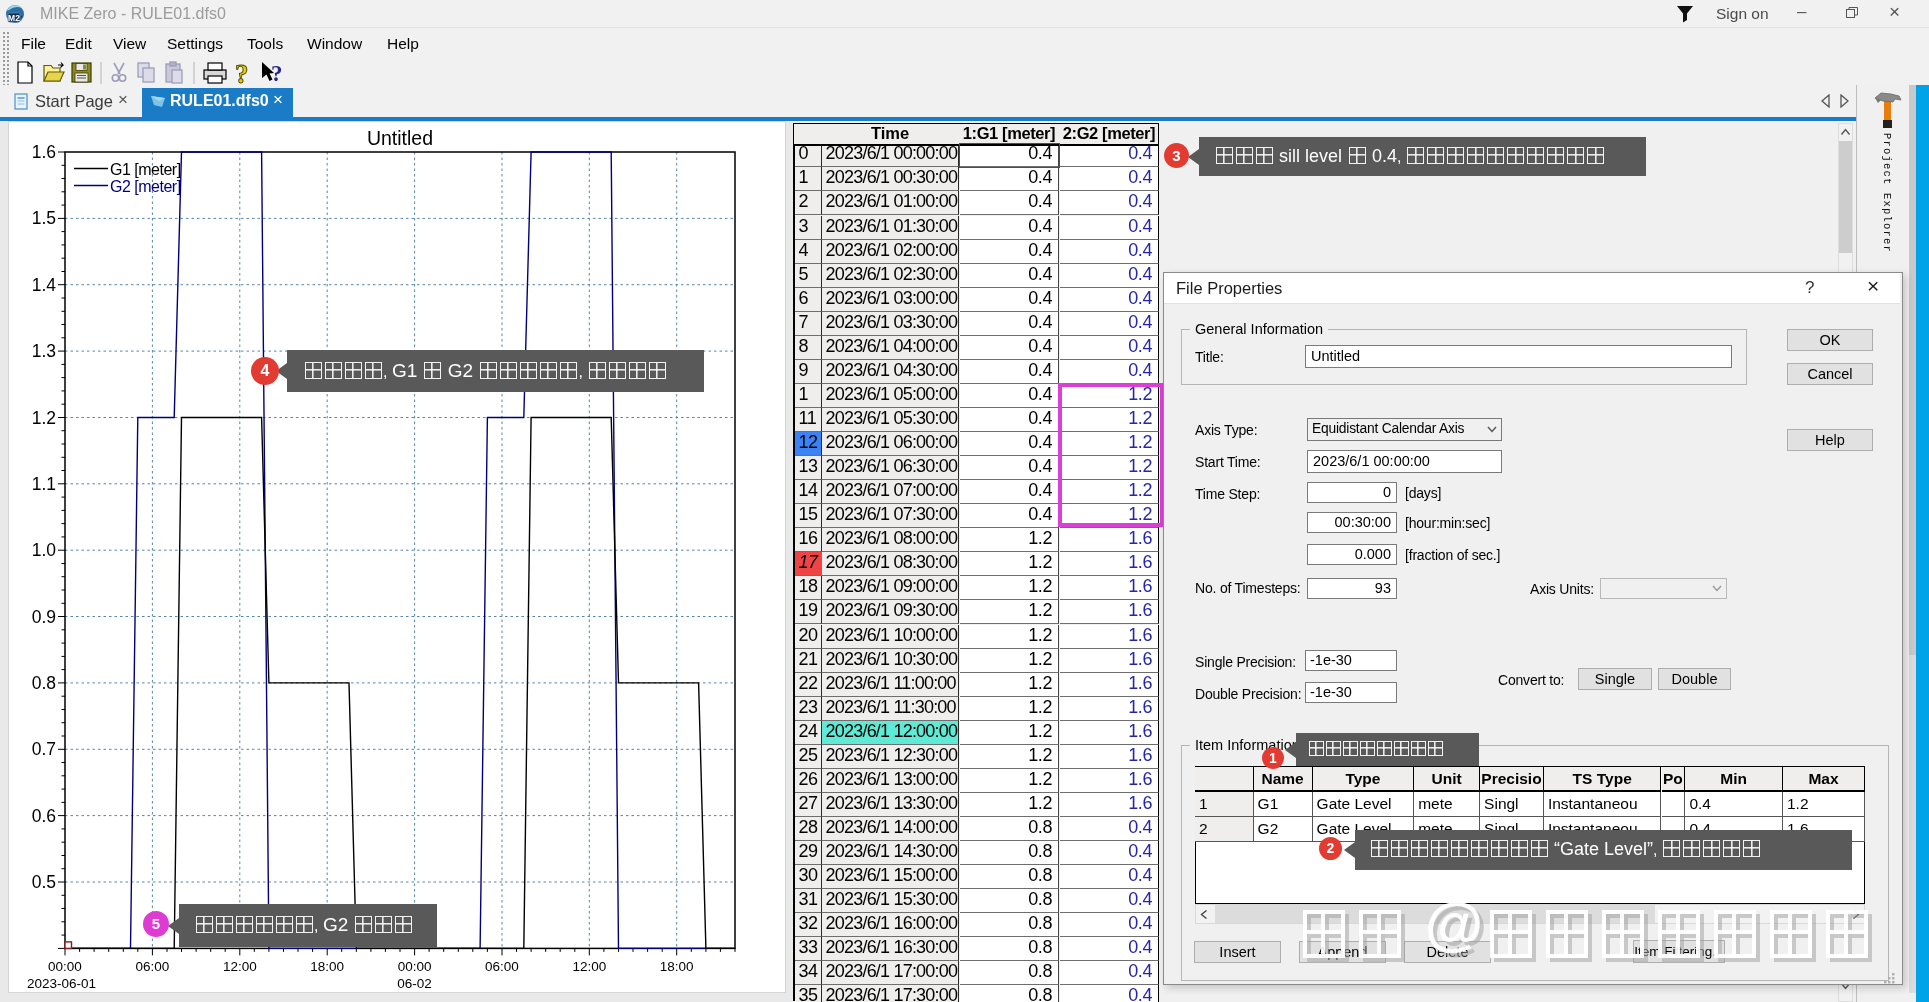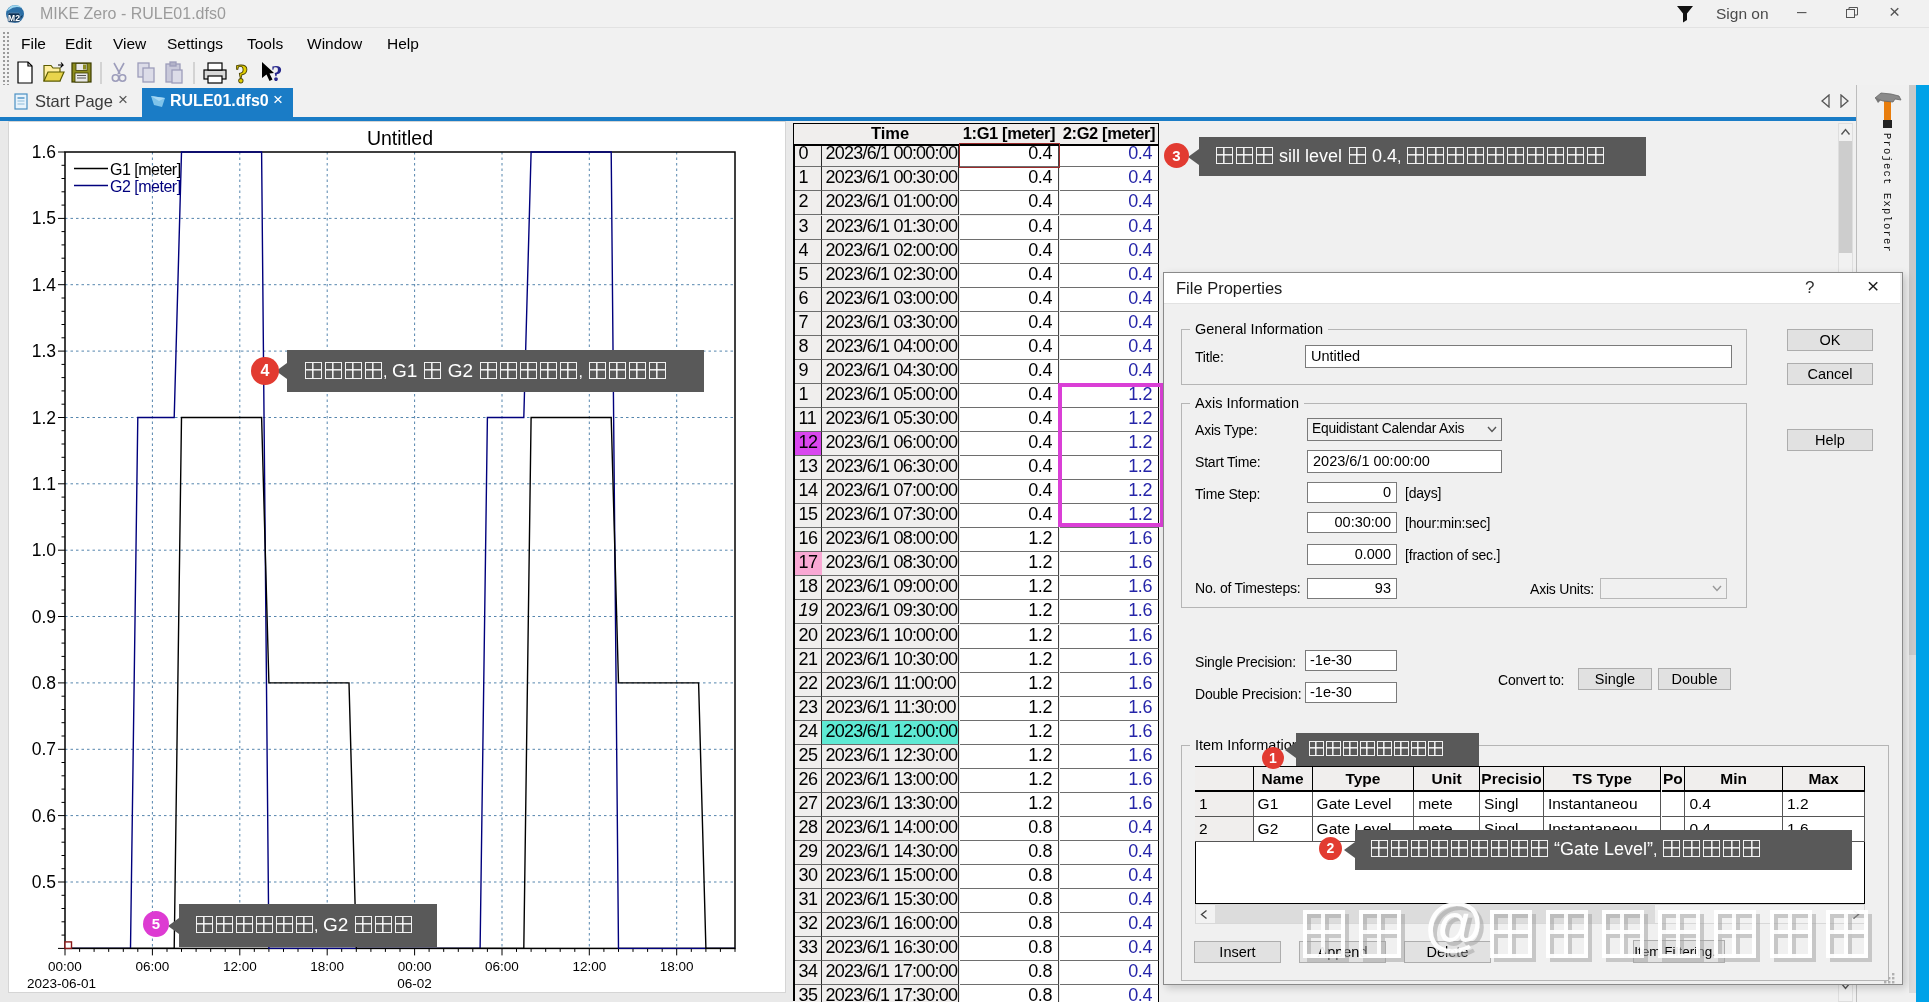--- a/index.html
+++ b/index.html
@@ -342,49 +342,49 @@
     <div class="abs" style="left:167px;top:236.8px;width:99px;height:24.06px;background:#fff;border-right:1px solid #444;border-bottom:1.2px solid #6e6e6e;font-size:18px;padding:0 6px 0 0;text-align:right;letter-spacing:-0.4px;">0.4</div>
     <div class="abs" style="left:267px;top:236.8px;width:99px;height:24.06px;background:#fff;border-right:1.6px solid #000;border-bottom:1.2px solid #6e6e6e;font-size:18px;padding:0 6px 0 0;text-align:right;color:#2525a8;letter-spacing:-0.4px;">0.4</div>
     <div class="abs" style="left:1.6px;top:260.9px;width:27px;height:24.06px;background:#f0eeed;border-right:1.4px solid #2a2a2a;border-bottom:1.2px solid #6e6e6e;font-size:18px;padding:0 0 0 4px;letter-spacing:-0.5px;">1</div>
     <div class="abs" style="left:28.6px;top:260.9px;width:137px;height:24.06px;background:#f0eeed;border-right:1.4px solid #2a2a2a;border-bottom:1.2px solid #6e6e6e;font-size:18px;padding:0 0 0 4px;letter-spacing:-0.8px;">2023/6/1 05:00:00</div>
     <div class="abs" style="left:167px;top:260.9px;width:99px;height:24.06px;background:#fff;border-right:1px solid #444;border-bottom:1.2px solid #6e6e6e;font-size:18px;padding:0 6px 0 0;text-align:right;letter-spacing:-0.4px;">0.4</div>
     <div class="abs" style="left:267px;top:260.9px;width:99px;height:24.06px;background:#fff;border-right:1.6px solid #000;border-bottom:1.2px solid #6e6e6e;font-size:18px;padding:0 6px 0 0;text-align:right;color:#2525a8;letter-spacing:-0.4px;">1.2</div>
     <div class="abs" style="left:1.6px;top:285.0px;width:27px;height:24.06px;background:#f0eeed;border-right:1.4px solid #2a2a2a;border-bottom:1.2px solid #6e6e6e;font-size:18px;padding:0 0 0 4px;letter-spacing:-0.5px;">11</div>
     <div class="abs" style="left:28.6px;top:285.0px;width:137px;height:24.06px;background:#f0eeed;border-right:1.4px solid #2a2a2a;border-bottom:1.2px solid #6e6e6e;font-size:18px;padding:0 0 0 4px;letter-spacing:-0.8px;">2023/6/1 05:30:00</div>
     <div class="abs" style="left:167px;top:285.0px;width:99px;height:24.06px;background:#fff;border-right:1px solid #444;border-bottom:1.2px solid #6e6e6e;font-size:18px;padding:0 6px 0 0;text-align:right;letter-spacing:-0.4px;">0.4</div>
     <div class="abs" style="left:267px;top:285.0px;width:99px;height:24.06px;background:#fff;border-right:1.6px solid #000;border-bottom:1.2px solid #6e6e6e;font-size:18px;padding:0 6px 0 0;text-align:right;color:#2525a8;letter-spacing:-0.4px;">1.2</div>
-    <div class="abs" style="left:1.6px;top:309.0px;width:27px;height:24.06px;background:#d946ef;border-right:1.4px solid #2a2a2a;border-bottom:1.2px solid #6e6e6e;font-size:18px;padding:0 0 0 4px;letter-spacing:-0.5px;">12</div>
+    <div class="abs" style="left:1.6px;top:309.0px;width:27px;height:24.06px;background:#3b82f6;border-right:1.4px solid #2a2a2a;border-bottom:1.2px solid #6e6e6e;font-size:18px;padding:0 0 0 4px;letter-spacing:-0.5px;">12</div>
     <div class="abs" style="left:28.6px;top:309.0px;width:137px;height:24.06px;background:#f0eeed;border-right:1.4px solid #2a2a2a;border-bottom:1.2px solid #6e6e6e;font-size:18px;padding:0 0 0 4px;letter-spacing:-0.8px;">2023/6/1 06:00:00</div>
     <div class="abs" style="left:167px;top:309.0px;width:99px;height:24.06px;background:#fff;border-right:1px solid #444;border-bottom:1.2px solid #6e6e6e;font-size:18px;padding:0 6px 0 0;text-align:right;letter-spacing:-0.4px;">0.4</div>
     <div class="abs" style="left:267px;top:309.0px;width:99px;height:24.06px;background:#fff;border-right:1.6px solid #000;border-bottom:1.2px solid #6e6e6e;font-size:18px;padding:0 6px 0 0;text-align:right;color:#2525a8;letter-spacing:-0.4px;">1.2</div>
     <div class="abs" style="left:1.6px;top:333.1px;width:27px;height:24.06px;background:#f0eeed;border-right:1.4px solid #2a2a2a;border-bottom:1.2px solid #6e6e6e;font-size:18px;padding:0 0 0 4px;letter-spacing:-0.5px;">13</div>
     <div class="abs" style="left:28.6px;top:333.1px;width:137px;height:24.06px;background:#f0eeed;border-right:1.4px solid #2a2a2a;border-bottom:1.2px solid #6e6e6e;font-size:18px;padding:0 0 0 4px;letter-spacing:-0.8px;">2023/6/1 06:30:00</div>
     <div class="abs" style="left:167px;top:333.1px;width:99px;height:24.06px;background:#fff;border-right:1px solid #444;border-bottom:1.2px solid #6e6e6e;font-size:18px;padding:0 6px 0 0;text-align:right;letter-spacing:-0.4px;">0.4</div>
     <div class="abs" style="left:267px;top:333.1px;width:99px;height:24.06px;background:#fff;border-right:1.6px solid #000;border-bottom:1.2px solid #6e6e6e;font-size:18px;padding:0 6px 0 0;text-align:right;color:#2525a8;letter-spacing:-0.4px;">1.2</div>
     <div class="abs" style="left:1.6px;top:357.1px;width:27px;height:24.06px;background:#f0eeed;border-right:1.4px solid #2a2a2a;border-bottom:1.2px solid #6e6e6e;font-size:18px;padding:0 0 0 4px;letter-spacing:-0.5px;">14</div>
     <div class="abs" style="left:28.6px;top:357.1px;width:137px;height:24.06px;background:#f0eeed;border-right:1.4px solid #2a2a2a;border-bottom:1.2px solid #6e6e6e;font-size:18px;padding:0 0 0 4px;letter-spacing:-0.8px;">2023/6/1 07:00:00</div>
     <div class="abs" style="left:167px;top:357.1px;width:99px;height:24.06px;background:#fff;border-right:1px solid #444;border-bottom:1.2px solid #6e6e6e;font-size:18px;padding:0 6px 0 0;text-align:right;letter-spacing:-0.4px;">0.4</div>
     <div class="abs" style="left:267px;top:357.1px;width:99px;height:24.06px;background:#fff;border-right:1.6px solid #000;border-bottom:1.2px solid #6e6e6e;font-size:18px;padding:0 6px 0 0;text-align:right;color:#2525a8;letter-spacing:-0.4px;">1.2</div>
     <div class="abs" style="left:1.6px;top:381.2px;width:27px;height:24.06px;background:#f0eeed;border-right:1.4px solid #2a2a2a;border-bottom:1.2px solid #6e6e6e;font-size:18px;padding:0 0 0 4px;letter-spacing:-0.5px;">15</div>
     <div class="abs" style="left:28.6px;top:381.2px;width:137px;height:24.06px;background:#f0eeed;border-right:1.4px solid #2a2a2a;border-bottom:1.2px solid #6e6e6e;font-size:18px;padding:0 0 0 4px;letter-spacing:-0.8px;">2023/6/1 07:30:00</div>
     <div class="abs" style="left:167px;top:381.2px;width:99px;height:24.06px;background:#fff;border-right:1px solid #444;border-bottom:1.2px solid #6e6e6e;font-size:18px;padding:0 6px 0 0;text-align:right;letter-spacing:-0.4px;">0.4</div>
     <div class="abs" style="left:267px;top:381.2px;width:99px;height:24.06px;background:#fff;border-right:1.6px solid #000;border-bottom:1.2px solid #6e6e6e;font-size:18px;padding:0 6px 0 0;text-align:right;color:#2525a8;letter-spacing:-0.4px;">1.2</div>
     <div class="abs" style="left:1.6px;top:405.3px;width:27px;height:24.06px;background:#f0eeed;border-right:1.4px solid #2a2a2a;border-bottom:1.2px solid #6e6e6e;font-size:18px;padding:0 0 0 4px;letter-spacing:-0.5px;">16</div>
     <div class="abs" style="left:28.6px;top:405.3px;width:137px;height:24.06px;background:#f0eeed;border-right:1.4px solid #2a2a2a;border-bottom:1.2px solid #6e6e6e;font-size:18px;padding:0 0 0 4px;letter-spacing:-0.8px;">2023/6/1 08:00:00</div>
     <div class="abs" style="left:167px;top:405.3px;width:99px;height:24.06px;background:#fff;border-right:1px solid #444;border-bottom:1.2px solid #6e6e6e;font-size:18px;padding:0 6px 0 0;text-align:right;letter-spacing:-0.4px;">1.2</div>
     <div class="abs" style="left:267px;top:405.3px;width:99px;height:24.06px;background:#fff;border-right:1.6px solid #000;border-bottom:1.2px solid #6e6e6e;font-size:18px;padding:0 6px 0 0;text-align:right;color:#2525a8;letter-spacing:-0.4px;">1.6</div>
-    <div class="abs" style="left:1.6px;top:429.3px;width:34px;height:24.06px;background:#f9a8d4;border-right:1.4px solid #2a2a2a;border-bottom:1.2px solid #6e6e6e;font-size:18px;padding:0 0 0 4px;letter-spacing:-0.5px;">17</div>
+    <div class="abs" style="left:1.6px;top:429.3px;width:34px;height:24.06px;background:#ef4444;border-right:1.4px solid #2a2a2a;border-bottom:1.2px solid #6e6e6e;font-size:18px;padding:0 0 0 4px;letter-spacing:-0.5px;font-style:italic;">17</div>
     <div class="abs" style="left:28.6px;top:429.3px;width:137px;height:24.06px;background:#f0eeed;border-right:1.4px solid #2a2a2a;border-bottom:1.2px solid #6e6e6e;font-size:18px;padding:0 0 0 4px;letter-spacing:-0.8px;">2023/6/1 08:30:00</div>
     <div class="abs" style="left:167px;top:429.3px;width:99px;height:24.06px;background:#fff;border-right:1px solid #444;border-bottom:1.2px solid #6e6e6e;font-size:18px;padding:0 6px 0 0;text-align:right;letter-spacing:-0.4px;">1.2</div>
     <div class="abs" style="left:267px;top:429.3px;width:99px;height:24.06px;background:#fff;border-right:1.6px solid #000;border-bottom:1.2px solid #6e6e6e;font-size:18px;padding:0 6px 0 0;text-align:right;color:#2525a8;letter-spacing:-0.4px;">1.6</div>
     <div class="abs" style="left:1.6px;top:453.4px;width:27px;height:24.06px;background:#f0eeed;border-right:1.4px solid #2a2a2a;border-bottom:1.2px solid #6e6e6e;font-size:18px;padding:0 0 0 4px;letter-spacing:-0.5px;">18</div>
     <div class="abs" style="left:28.6px;top:453.4px;width:137px;height:24.06px;background:#f0eeed;border-right:1.4px solid #2a2a2a;border-bottom:1.2px solid #6e6e6e;font-size:18px;padding:0 0 0 4px;letter-spacing:-0.8px;">2023/6/1 09:00:00</div>
     <div class="abs" style="left:167px;top:453.4px;width:99px;height:24.06px;background:#fff;border-right:1px solid #444;border-bottom:1.2px solid #6e6e6e;font-size:18px;padding:0 6px 0 0;text-align:right;letter-spacing:-0.4px;">1.2</div>
     <div class="abs" style="left:267px;top:453.4px;width:99px;height:24.06px;background:#fff;border-right:1.6px solid #000;border-bottom:1.2px solid #6e6e6e;font-size:18px;padding:0 6px 0 0;text-align:right;color:#2525a8;letter-spacing:-0.4px;">1.6</div>
-    <div class="abs" style="left:1.6px;top:477.4px;width:27px;height:24.06px;background:#f0eeed;border-right:1.4px solid #2a2a2a;border-bottom:1.2px solid #6e6e6e;font-size:18px;padding:0 0 0 4px;letter-spacing:-0.5px;font-style:italic;">19</div>
+    <div class="abs" style="left:1.6px;top:477.4px;width:27px;height:24.06px;background:#f0eeed;border-right:1.4px solid #2a2a2a;border-bottom:1.2px solid #6e6e6e;font-size:18px;padding:0 0 0 4px;letter-spacing:-0.5px;">19</div>
     <div class="abs" style="left:28.6px;top:477.4px;width:137px;height:24.06px;background:#f0eeed;border-right:1.4px solid #2a2a2a;border-bottom:1.2px solid #6e6e6e;font-size:18px;padding:0 0 0 4px;letter-spacing:-0.8px;">2023/6/1 09:30:00</div>
     <div class="abs" style="left:167px;top:477.4px;width:99px;height:24.06px;background:#fff;border-right:1px solid #444;border-bottom:1.2px solid #6e6e6e;font-size:18px;padding:0 6px 0 0;text-align:right;letter-spacing:-0.4px;">1.2</div>
     <div class="abs" style="left:267px;top:477.4px;width:99px;height:24.06px;background:#fff;border-right:1.6px solid #000;border-bottom:1.2px solid #6e6e6e;font-size:18px;padding:0 6px 0 0;text-align:right;color:#2525a8;letter-spacing:-0.4px;">1.6</div>
     <div class="abs" style="left:1.6px;top:501.5px;width:27px;height:24.06px;background:#f0eeed;border-right:1.4px solid #2a2a2a;border-bottom:1.2px solid #6e6e6e;font-size:18px;padding:0 0 0 4px;letter-spacing:-0.5px;">20</div>
     <div class="abs" style="left:28.6px;top:501.5px;width:137px;height:24.06px;background:#f0eeed;border-right:1.4px solid #2a2a2a;border-bottom:1.2px solid #6e6e6e;font-size:18px;padding:0 0 0 4px;letter-spacing:-0.8px;">2023/6/1 10:00:00</div>
     <div class="abs" style="left:167px;top:501.5px;width:99px;height:24.06px;background:#fff;border-right:1px solid #444;border-bottom:1.2px solid #6e6e6e;font-size:18px;padding:0 6px 0 0;text-align:right;letter-spacing:-0.4px;">1.2</div>
     <div class="abs" style="left:267px;top:501.5px;width:99px;height:24.06px;background:#fff;border-right:1.6px solid #000;border-bottom:1.2px solid #6e6e6e;font-size:18px;padding:0 6px 0 0;text-align:right;color:#2525a8;letter-spacing:-0.4px;">1.6</div>
     <div class="abs" style="left:1.6px;top:525.6px;width:27px;height:24.06px;background:#f0eeed;border-right:1.4px solid #2a2a2a;border-bottom:1.2px solid #6e6e6e;font-size:18px;padding:0 0 0 4px;letter-spacing:-0.5px;">21</div>
     <div class="abs" style="left:28.6px;top:525.6px;width:137px;height:24.06px;background:#f0eeed;border-right:1.4px solid #2a2a2a;border-bottom:1.2px solid #6e6e6e;font-size:18px;padding:0 0 0 4px;letter-spacing:-0.8px;">2023/6/1 10:30:00</div>
     <div class="abs" style="left:167px;top:525.6px;width:99px;height:24.06px;background:#fff;border-right:1px solid #444;border-bottom:1.2px solid #6e6e6e;font-size:18px;padding:0 6px 0 0;text-align:right;letter-spacing:-0.4px;">1.2</div>
@@ -454,23 +454,20 @@
     <div class="abs" style="left:641px;top:5px;font-size:17px;color:#333;">?</div>
     <div class="abs" style="left:703px;top:1px;font-size:21px;color:#1a1a1a;">×</div>
     <div class="gb" style="left:17px;top:56px;width:566px;height:56px;">
       <i>General Information</i>
     </div>
     <div class="lbl" style="left:31px;top:76px;">Title:</div>
     <div class="inp" style="left:141px;top:72px;width:427px;height:23px;padding:2px 5px;">Untitled</div>
     <div class="btn" style="left:623px;top:56px;width:86px;height:22px;padding-top:2px;">OK</div>
     <div class="btn" style="left:623px;top:90px;width:86px;height:22px;padding-top:2px;">Cancel</div>
     <div class="btn" style="left:623px;top:156px;width:86px;height:22px;padding-top:2px;">Help</div>
-    <div class="gb" style="left:17px;top:130px;width:566px;height:205px;">
-      <i>Axis Information</i>
-    </div>
     <div class="lbl" style="left:31px;top:149px;">Axis Type:</div>
     <div class="inp" style="left:143px;top:145px;width:195px;height:23px;background:#f0f0f0;padding:2px 4px;font-size:13.8px;letter-spacing:-0.2px;">Equidistant Calendar Axis<svg style="position:absolute;right:4px;top:7px" width="10" height="7" viewBox="0 0 10 7">
         <path d="M1 1 L5 5.5 L9 1" fill="none" stroke="#555" stroke-width="1.4"></path>
       </svg></div>
     <div class="lbl" style="left:31px;top:181px;">Start Time:</div>
     <div class="inp" style="left:143px;top:177px;width:195px;height:23px;padding:2px 5px;">2023/6/1 00:00:00</div>
     <div class="lbl" style="left:31px;top:213px;">Time Step:</div>
     <div class="inp" style="left:143px;top:209px;width:90px;height:21px;padding:1px 5px;text-align:right;">0</div>
     <div class="lbl" style="left:241px;top:212px;">[days]</div>
     <div class="inp" style="left:143px;top:239px;width:90px;height:21px;padding:1px 5px;text-align:right;">00:30:00</div>

